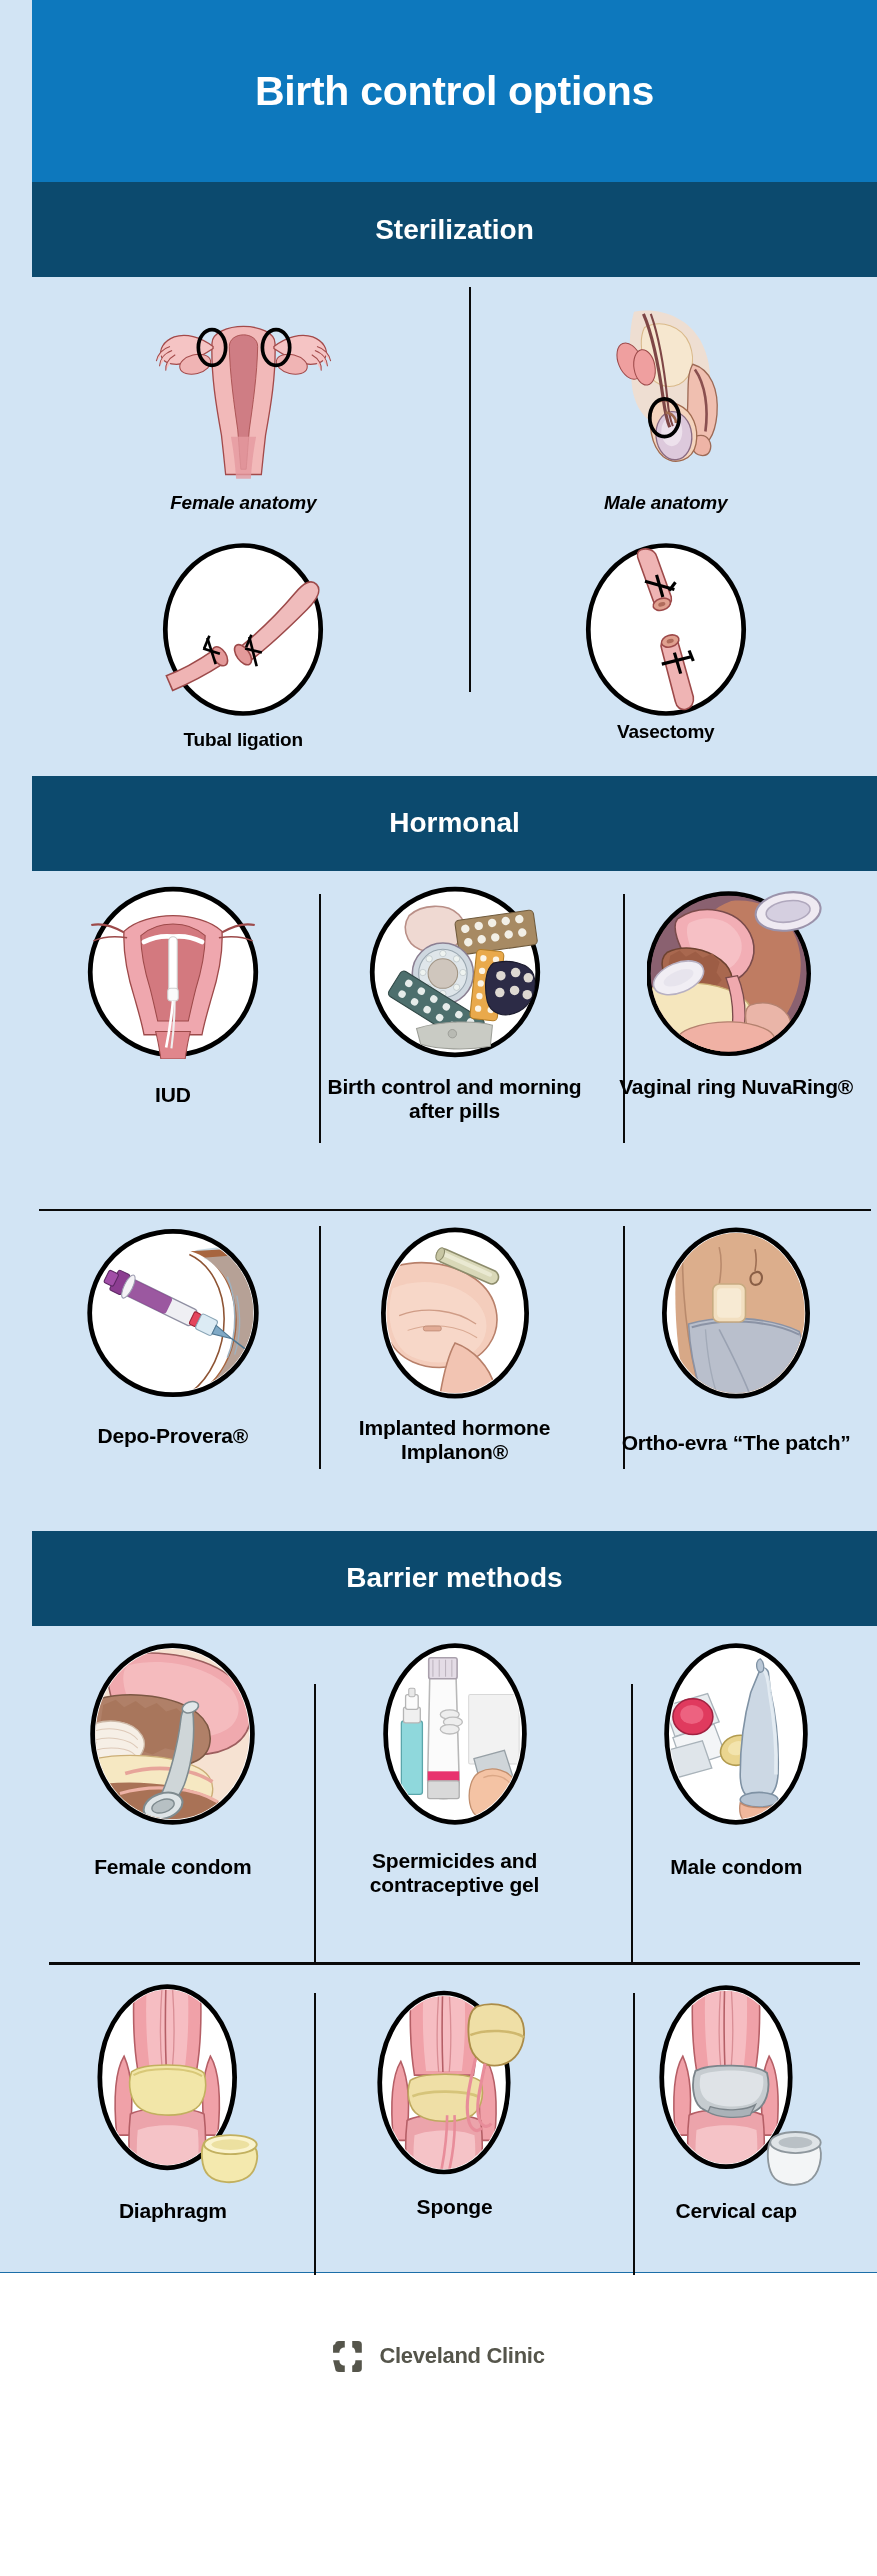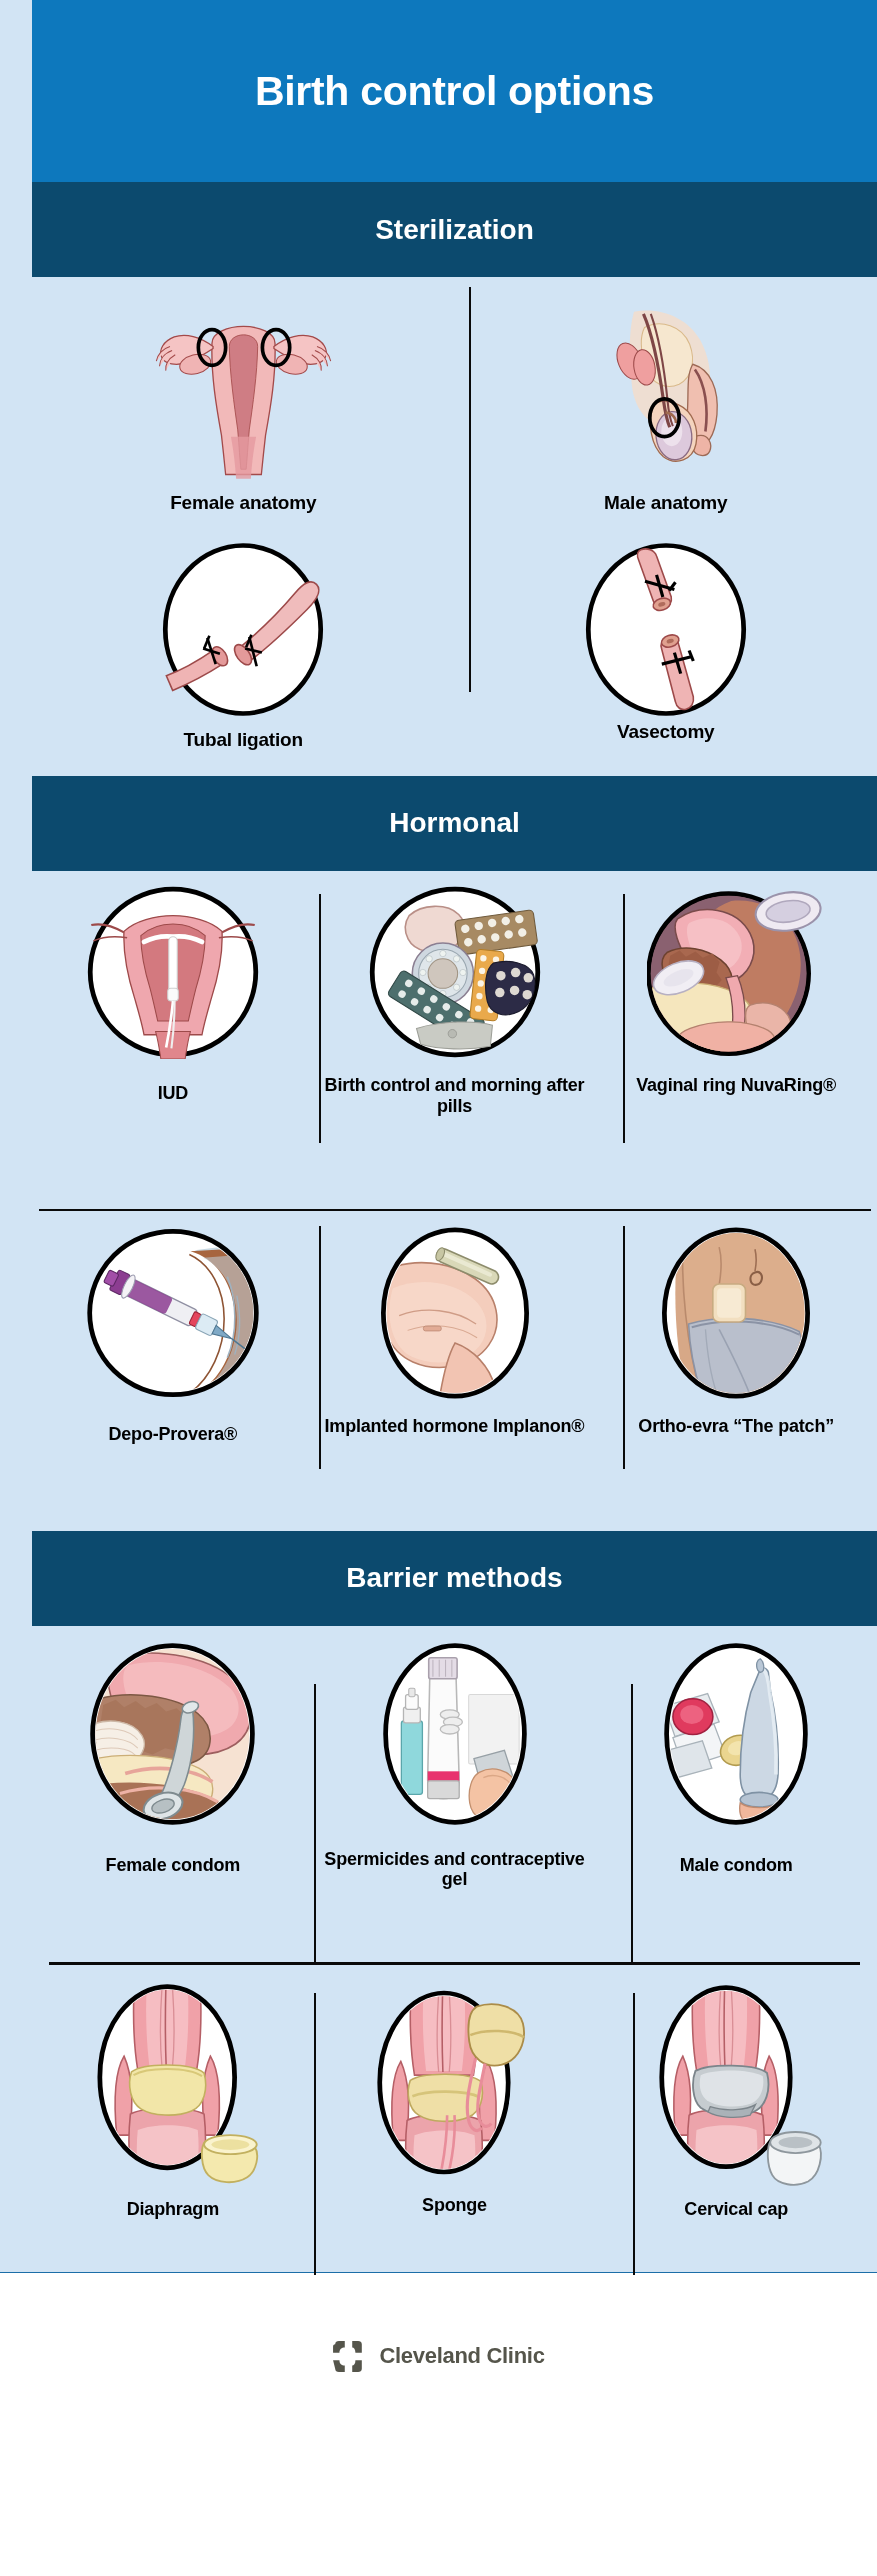--- a/index.html
+++ b/index.html
@@ -68,35 +68,35 @@
     background:#0a0a0a;
   }
   .hdiv {
     height:2.6px;
     background:#0a0a0a;
     margin:0 auto;
   }
 
   
   .ster-row { padding-top:19px; padding-bottom:5.3px; }
-  .ster-label { margin-top:7.4px; }
+  .ster-label { margin-top:7.4px;font-style:italic; }
   .ster-row2 { padding-top:16px; padding-bottom:26px; }
 
   
   .grid3 { position:relative; }
   .grid3 .cellwrap { display:flex; width:100%; }
   .g-cell {
     flex:1 1 0;
     display:flex; flex-direction:column;
     align-items:center;
     position:relative;
     padding:0 5.3px;
   }
   .g-cell .label {
-    font-size:18px;
+    font-size:21px;
     font-weight:bold;
     text-align:center;
     line-height:1.14;
     color:#000;
     letter-spacing:-0.2px;
   }
 
   
   .footer {
     background:#ffffff;
@@ -555,21 +555,21 @@
                        L88 330 C72 282 62 230 60 186 Z" fill="#b9bfcc" stroke="#8b93a5" stroke-width="3"></path>
               <path d="M66 192 C126 174 212 178 270 206" fill="none" stroke="#8b93a5" stroke-width="4"></path>
               <path d="M118 196 C146 250 170 300 180 330" fill="none" stroke="#9aa2b2" stroke-width="3"></path>
               <path d="M92 196 C96 250 106 300 118 330" fill="none" stroke="#a2aab8" stroke-width="2.5"></path>
             </g>
 
             <rect x="106" y="110" width="62" height="72" rx="12" fill="#f2dfc0" stroke="#c8ab81" stroke-width="3"></rect>
             <rect x="114" y="118" width="46" height="56" rx="8" fill="#f8ecd7" opacity="0.8"></rect>
           </svg>
         </div>
-        <div class="label" style="margin-top:16px;">Ortho-evra “The patch”</div>
+        <div class="label" style="margin-top:31px;">Ortho-evra “The patch”</div>
       </div>
     </div>
   </div>
 
   <div class="section-band">
     <h2>Barrier methods</h2>
   </div>
 
   <div class="section-body grid3" style="padding-top:16px;">
 

